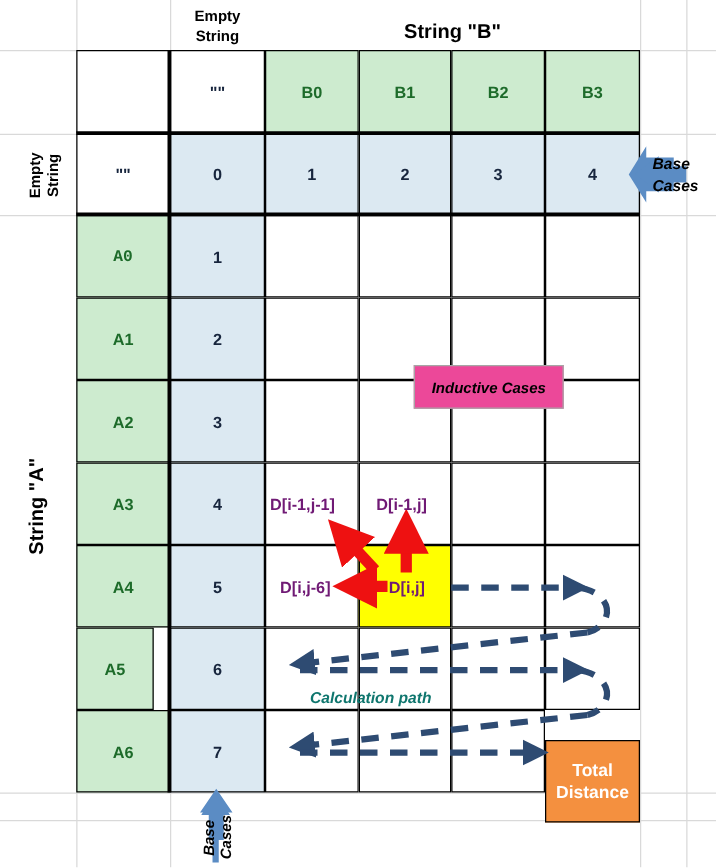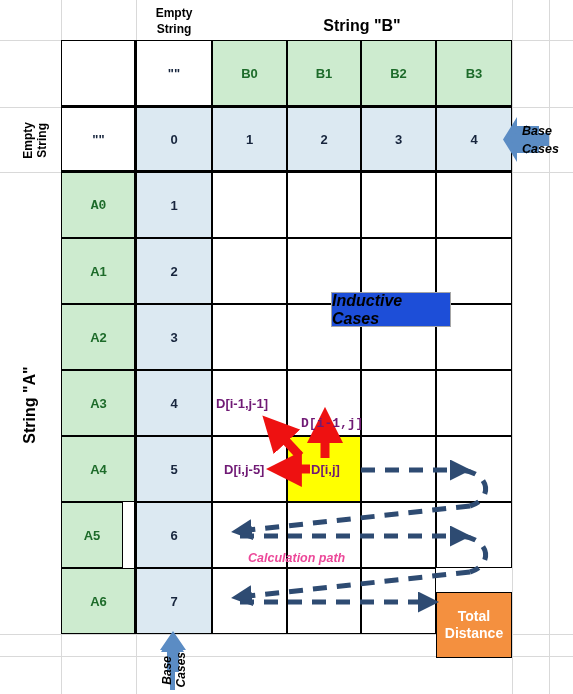--- a/index.html
+++ b/index.html
@@ -45,24 +45,24 @@
   .vert-two span{writing-mode:vertical-rl;transform:rotate(180deg);
                  font-size:12px;font-weight:bold;color:#000;line-height:1;}
 
   .vert-two-i span{writing-mode:vertical-rl;transform:rotate(180deg);
                    font-size:12px;font-weight:bold;font-style:italic;color:#000;}
 
   
   .base-cases-right{position:absolute;font-size:12.5px;font-weight:bold;
                     font-style:italic;color:#000;line-height:1.45;text-align:left;}
   .calc-path{position:absolute;font-size:12.5px;font-weight:bold;font-style:italic;
-             color:#ec4899;white-space:nowrap;}
-  .inductive{position:absolute;box-sizing:border-box;background:#1d4ed8;
+             color:#0f766e;white-space:nowrap;}
+  .inductive{position:absolute;box-sizing:border-box;background:#ec4899;
              border:1px solid #a6a6a6;display:flex;align-items:center;
-             justify-content:center;font-size:16px;font-weight:bold;
+             justify-content:center;font-size:12px;font-weight:bold;
              font-style:italic;color:#000;}
   .dij{position:absolute;font-size:13px;font-weight:bold;color:#701a75;
        white-space:nowrap;z-index:6;}
 </style>
 </head>
 <body>
 
 <div class="layer">
   <div class="bg-line bg-h" style="top:40px;"></div>
   <div class="bg-line bg-h" style="top:107px;"></div>
@@ -199,22 +199,22 @@
     <path d="M168,690 L175,690 L175,652 L184,652 L172.5,634 L161,652 L170,652 L170,690 z"></path>
   </g>
 </svg>
 
 <svg class="layer" viewBox="0 0 573 694" width="573" height="694">
   <polygon fill="#5B8CC4" points="508,139 527,125 527,133 549,133 549,146 527,146 527,154"></polygon>
   <polygon fill="#5B8CC4" points="173,631 186,650 179,650 179,672 167,672 167,650 160,650"></polygon>
 </svg>
 
 <div class="dij" style="left:216px;top:396px;">D[i-1,j-1]</div>
-<div class="dij" style="left:301px;top:416px;font-family:Liberation Mono, monospace;">D[i-1,j]</div>
-<div class="dij" style="left:224px;top:462px;">D[i,j-5]</div>
+<div class="dij" style="left:301px;top:396px;">D[i-1,j]</div>
+<div class="dij" style="left:224px;top:462px;">D[i,j-6]</div>
 <div class="dij" style="left:311px;top:462px;">D[i,j]</div>
 
 <div class="inductive" style="left:331px;top:292px;width:120px;height:35px;">Inductive Cases</div>
 
 <div class="calc-path" style="left:248px;top:551px;">Calculation path</div>
 
 <div class="base-cases-right" style="left:522px;top:122px;width:50px;">
   <div>Base</div>
   <div>Cases</div>
 </div>

